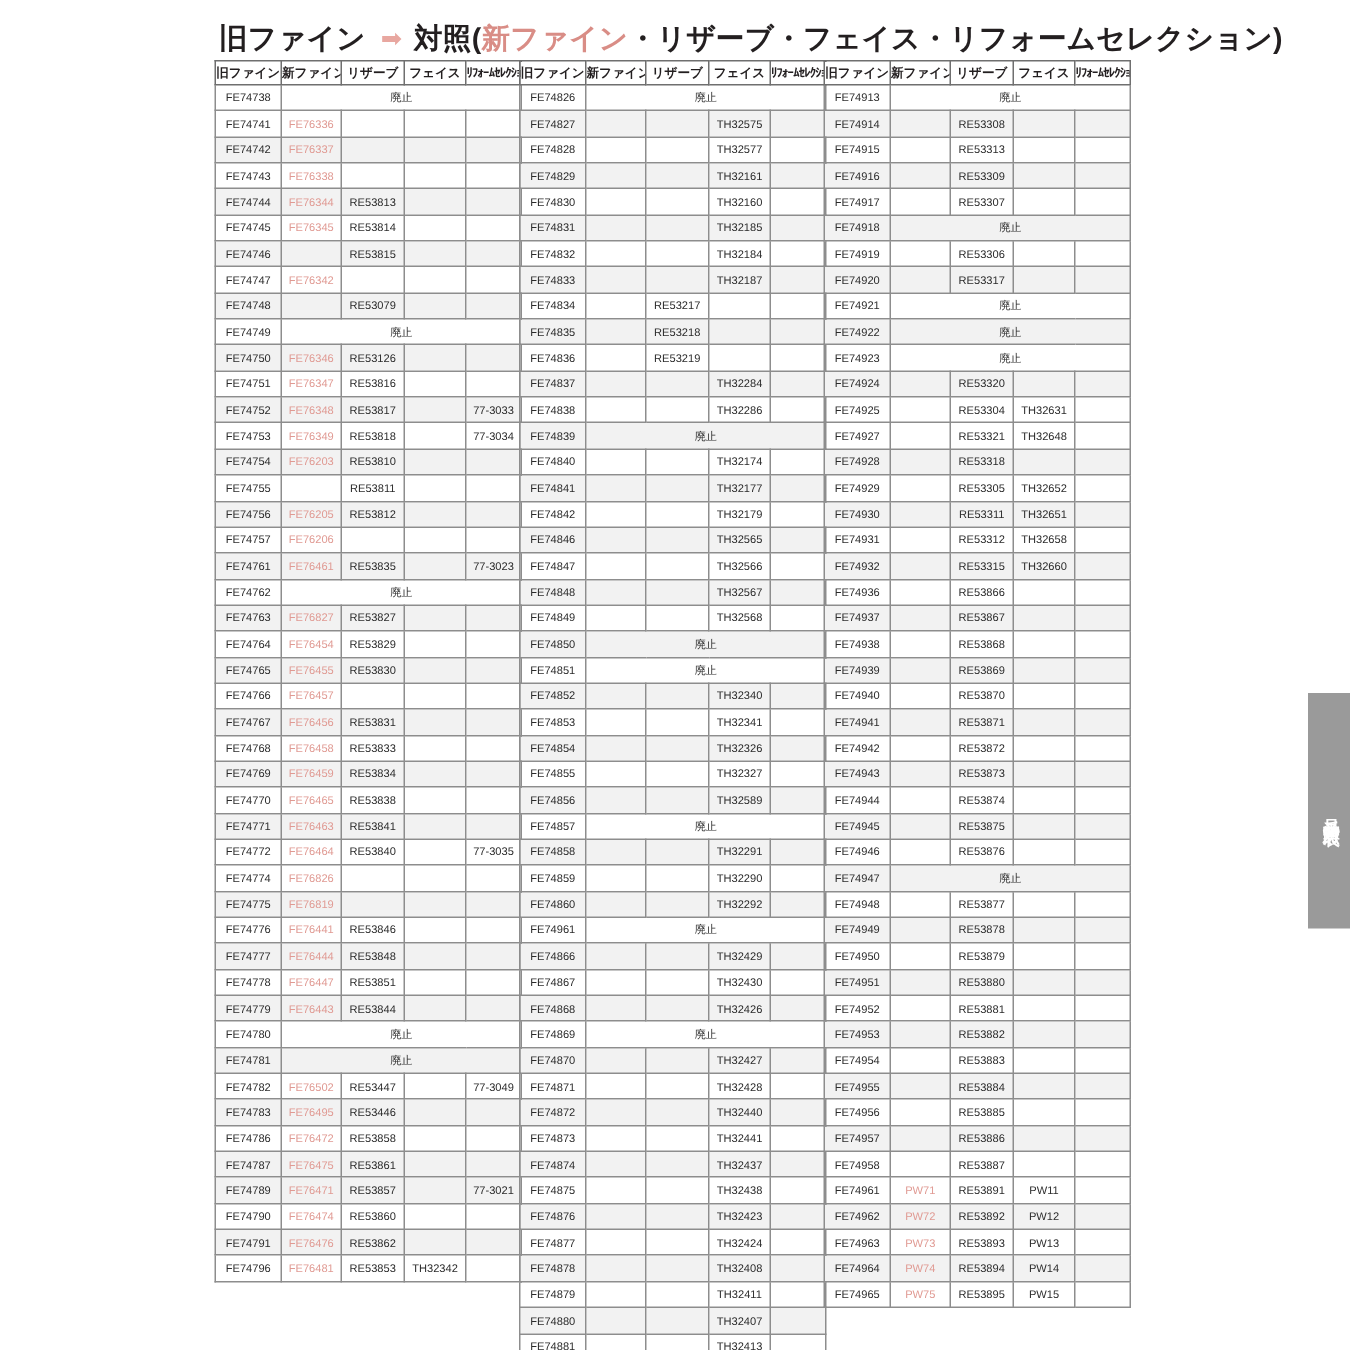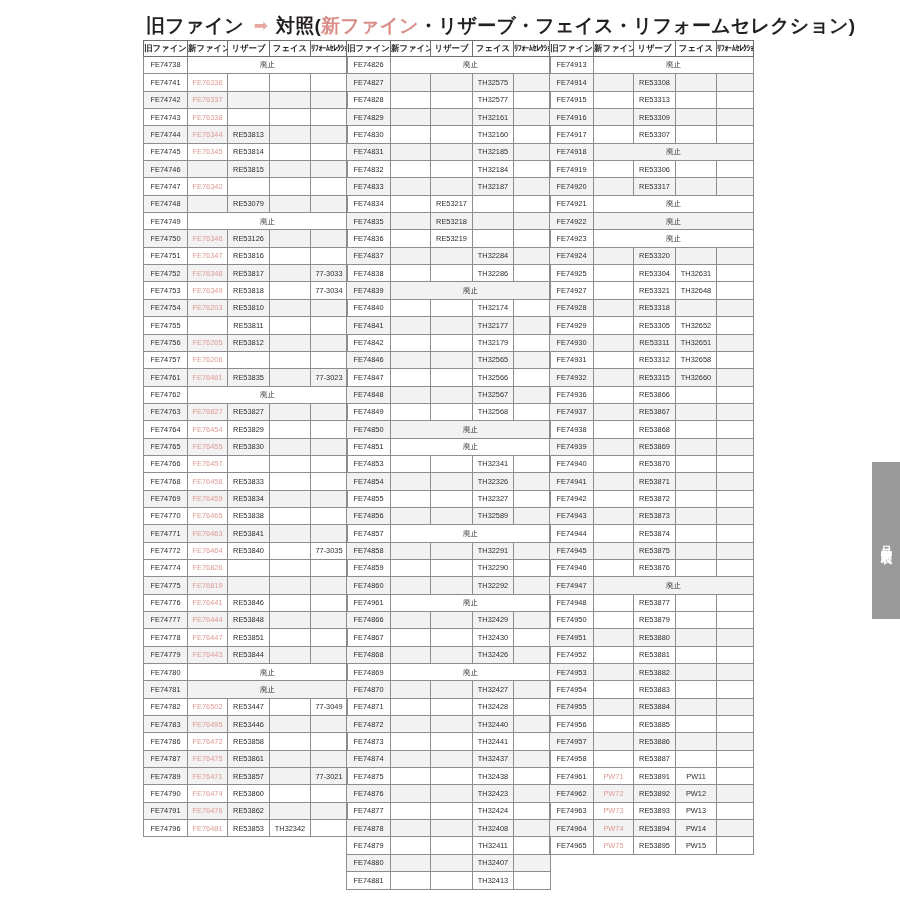--- a/index.html
+++ b/index.html
@@ -292,20 +292,27 @@
               <td></td>
               <td></td>
             </tr>
             <tr>
               <td class="old">FE74766</td>
               <td class="newf">FE76457</td>
               <td></td>
               <td></td>
               <td></td>
             </tr>
+            <tr class="zebra">
+              <td class="old">FE74767</td>
+              <td class="newf">FE76456</td>
+              <td>RE53831</td>
+              <td></td>
+              <td></td>
+            </tr>
             <tr>
               <td class="old">FE74768</td>
               <td class="newf">FE76458</td>
               <td>RE53833</td>
               <td></td>
               <td></td>
             </tr>
             <tr class="zebra">
               <td class="old">FE74769</td>
               <td class="newf">FE76459</td>
@@ -604,20 +611,27 @@
               <td></td>
             </tr>
             <tr class="zebra">
               <td class="old">FE74850</td>
               <td colspan="4" class="discont">廃止</td>
             </tr>
             <tr>
               <td class="old">FE74851</td>
               <td colspan="4" class="discont">廃止</td>
             </tr>
+            <tr class="zebra">
+              <td class="old">FE74852</td>
+              <td class="newf"></td>
+              <td></td>
+              <td>TH32340</td>
+              <td></td>
+            </tr>
             <tr>
               <td class="old">FE74853</td>
               <td class="newf"></td>
               <td></td>
               <td>TH32341</td>
               <td></td>
             </tr>
             <tr class="zebra">
               <td class="old">FE74854</td>
               <td class="newf"></td>
@@ -998,20 +1012,27 @@
               <td class="old">FE74947</td>
               <td colspan="4" class="discont">廃止</td>
             </tr>
             <tr>
               <td class="old">FE74948</td>
               <td class="newf"></td>
               <td>RE53877</td>
               <td></td>
               <td></td>
             </tr>
+            <tr class="zebra">
+              <td class="old">FE74949</td>
+              <td class="newf"></td>
+              <td>RE53878</td>
+              <td></td>
+              <td></td>
+            </tr>
             <tr>
               <td class="old">FE74950</td>
               <td class="newf"></td>
               <td>RE53879</td>
               <td></td>
               <td></td>
             </tr>
             <tr class="zebra">
               <td class="old">FE74951</td>
               <td class="newf"></td>

